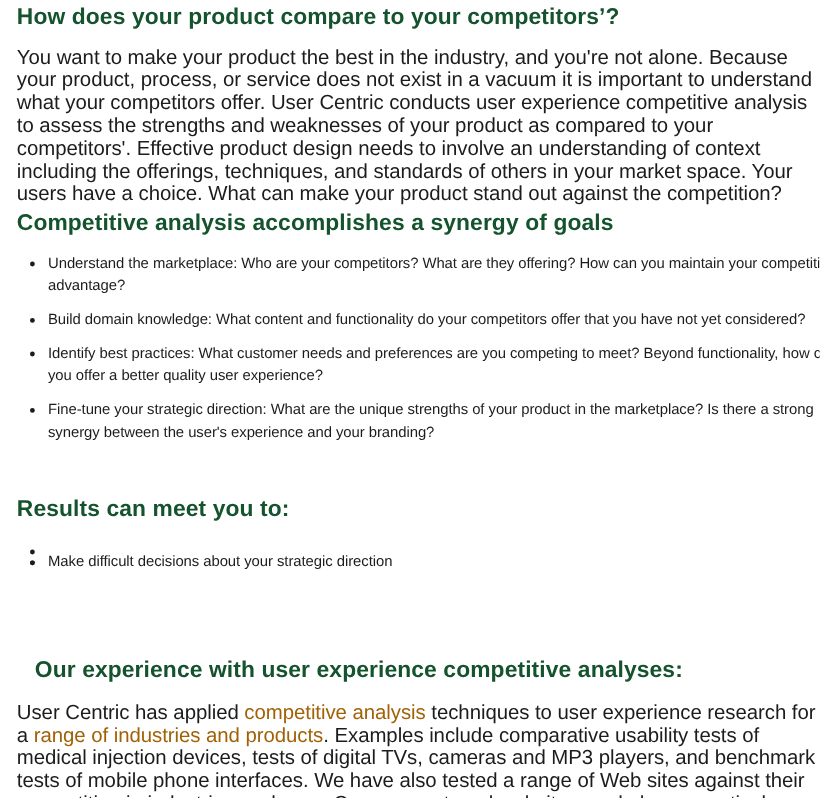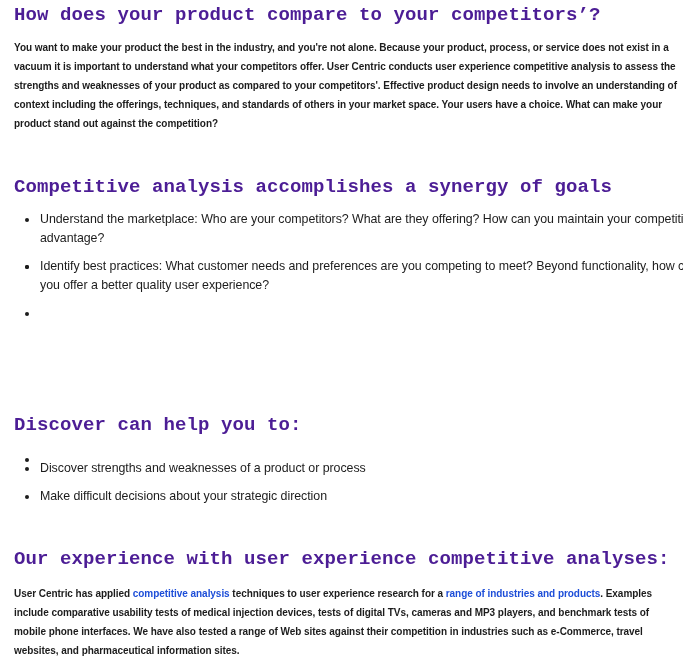--- a/index.html
+++ b/index.html
@@ -15,35 +15,34 @@
       font-family: "Liberation Sans", sans-serif;
       color: #1a1a1a;
     }
     .page {
       position: absolute;
       left: 14px;
       top: 0;
       width: 666px;
     }
     h2 {
-      font-family: Liberation Mono, monospace;
+      font-family: Liberation Sans, sans-serif;
       font-weight: bold;
-      color: #4c1d95;
+      color: #14532d;
       font-size: 19px;
       line-height: 22px;
       margin: 0;
       letter-spacing: 0.1px;
     }
     p {
-      font-size: 10px;
+      font-size: 17px;
       line-height: 19px;
       margin: 0;
       color: #1c1c1c;
       letter-spacing: -0.05px;
-      font-weight: bold;
     }
     ul {
       margin: 0;
       padding: 0 0 0 26px;
       list-style: none;
     }
     ul li {
       position: relative;
       font-size: 12.4px;
       line-height: 19px;
@@ -53,53 +52,53 @@
     ul li .bullet {
       position: absolute;
       left: -15px;
       top: 8px;
       width: 4px;
       height: 4px;
       border-radius: 50%;
       background: #1c1c1c;
     }
     a.link {
-      color: #1d4ed8;
+      color: #a16207;
       text-decoration: none;
     }
     #h1 { position: absolute; top: 4px; left: 0; }
     #p1 { position: absolute; top: 38px; left: 0; width: 668px; }
     #h2 { position: absolute; top: 176px; left: 0; }
     #ul1 { position: absolute; top: 210px; left: 0; width: 668px; }
     #ul1 li { margin-bottom: 9px; }
     #h3 { position: absolute; top: 414px; left: 0; }
     #ul2 { position: absolute; top: 450px; left: 0; width: 668px; }
     #ul2 li { margin-bottom: 9px; }
-    #h4 { position: absolute; top: 548px; left: 0; }
+    #h4 { position: absolute; top: 548px; left: 15px; }
     #p2 { position: absolute; top: 584px; left: 0; width: 668px; }
   </style>
 </head>
 <body>
 
 <div class="page">
 
   <h2 id="h1">How does your product compare to your competitors’?</h2>
   <p id="p1">You want to make your product the best in the industry, and you're not alone. Because your product, process, or service does not exist in a vacuum it is important to understand what your competitors offer.  User Centric conducts user experience competitive analysis to assess the strengths and weaknesses of your product as compared to your competitors'. Effective product design needs to involve an understanding of context including the offerings, techniques, and standards of others in your market space. Your users have a choice. What can make your product stand out against the competition?</p>
 
   <h2 id="h2">Competitive analysis accomplishes a synergy of goals</h2>
   <ul id="ul1">
     <li><span class="bullet"></span><span>Understand the marketplace: Who are your competitors?  What are they offering?  How can you maintain your competitive advantage?</span></li>
-    <li><span class="bullet"></span></li>
+    <li><span class="bullet"></span><span>Build domain knowledge: What content and functionality do your competitors offer that you have not yet considered?</span></li>
     <li><span class="bullet"></span><span>Identify best practices: What customer needs and preferences are you competing to meet? Beyond functionality, how can you offer a better quality user experience?</span></li>
-    <li><span class="bullet"></span></li>
+    <li><span class="bullet"></span><span>Fine-tune your strategic direction: What are the unique strengths of your product in the marketplace?  Is there a strong synergy between the user's experience and your branding?</span></li>
   </ul>
 
-  <h2 id="h3">Discover can help you to:</h2>
+  <h2 id="h3">Results can meet you to:</h2>
   <ul id="ul2">
     <li><span class="bullet"></span></li>
-    <li><span class="bullet"></span><span>Discover strengths and weaknesses of a product or process</span></li>
+    <li><span class="bullet"></span></li>
     <li><span class="bullet"></span><span>Make difficult decisions about your strategic direction</span></li>
   </ul>
 
   <h2 id="h4">Our experience with user experience competitive analyses:</h2>
   <p id="p2"><span>User Centric has applied </span><a class="link" href="#">competitive analysis</a><span> techniques to user experience research for a </span><a class="link" href="#">range of industries and products</a><span>. Examples include comparative usability tests of medical injection devices, tests of digital TVs, cameras and MP3 players, and benchmark tests of mobile phone interfaces. We have also tested a range of Web sites against their competition in industries such as e-Commerce, travel websites, and pharmaceutical information sites.</span></p>
 
 </div>
 
 </body></html>

